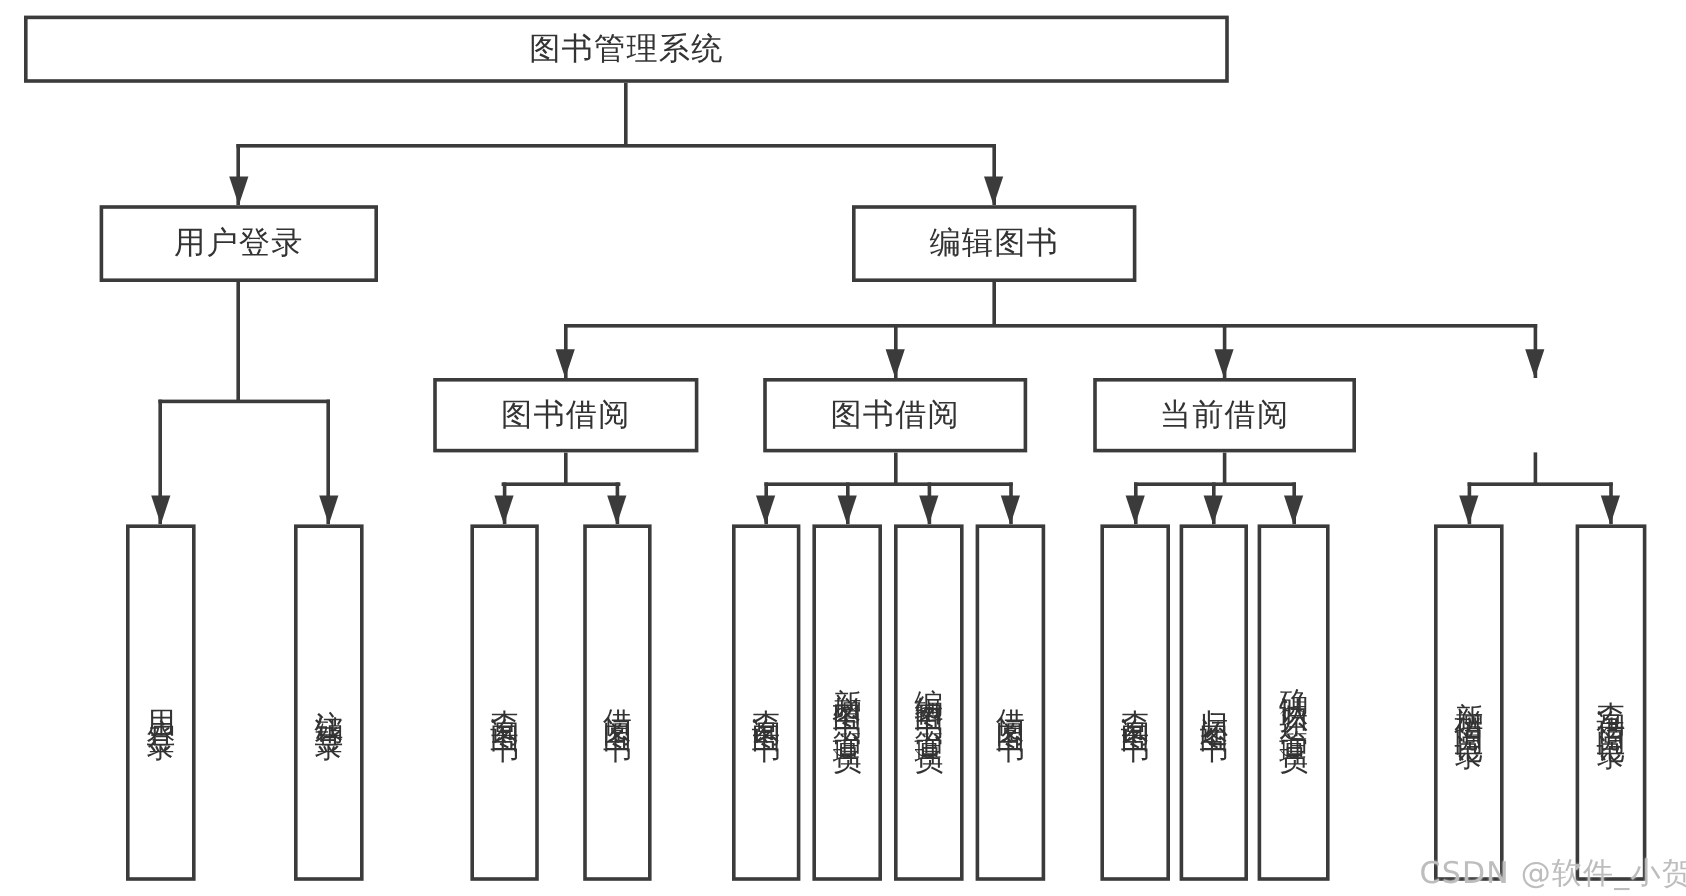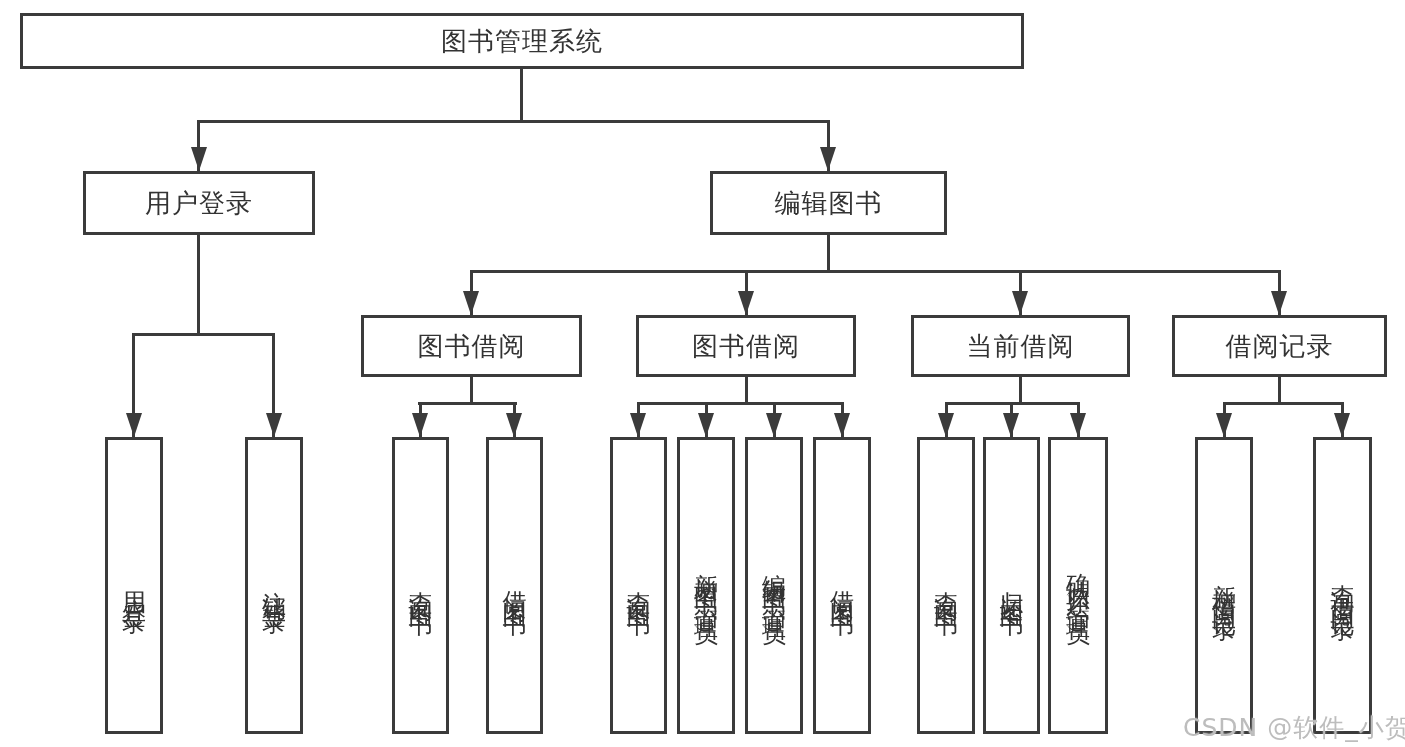--- a/index.html
+++ b/index.html
@@ -103,23 +103,20 @@
 
   <div class="box" style="left:361px;top:315px;width:221px;height:62px">
     <span class="hlabel">图书借阅</span>
   </div>
   <div class="box" style="left:636px;top:315px;width:220px;height:62px">
     <span class="hlabel">图书借阅</span>
   </div>
   <div class="box" style="left:911px;top:315px;width:219px;height:62px">
     <span class="hlabel">当前借阅</span>
   </div>
-  <div class="box" style="left:1172px;top:315px;width:215px;height:62px">
-    <span class="hlabel">借阅记录</span>
-  </div>
 
   <div class="vline" style="left:470px;top:377px;height:27px"></div>
   <div class="hline" style="left:418px;top:402px;width:99px"></div>
   <div class="vline" style="left:419px;top:402px;height:35px"></div>
   <div class="vline" style="left:513px;top:402px;height:35px"></div>
   <div class="ahead" style="left:412px;top:413px"></div>
   <div class="ahead" style="left:506px;top:413px"></div>
 
   <div class="vline" style="left:745px;top:377px;height:27px"></div>
   <div class="hline" style="left:637px;top:402px;width:207px"></div>

